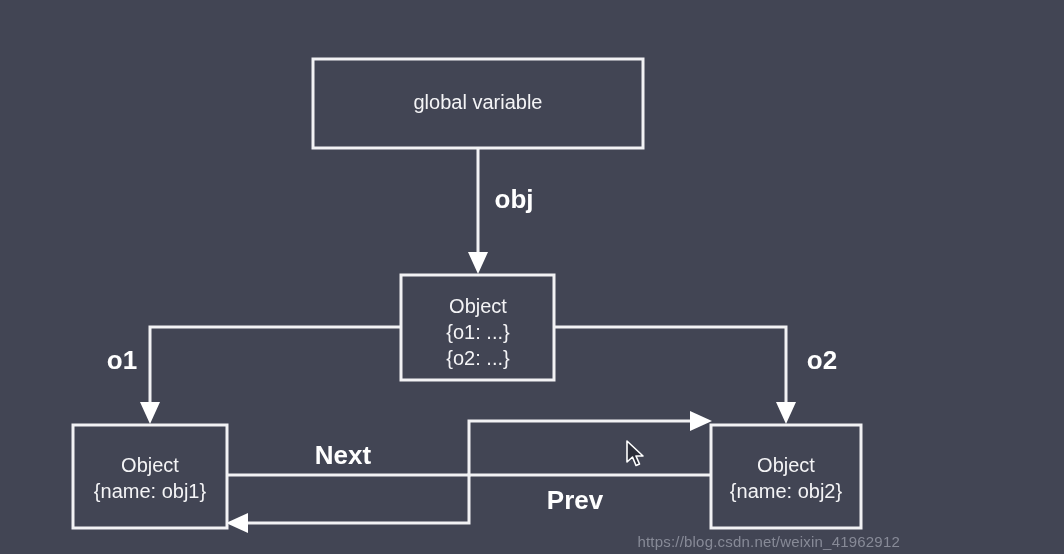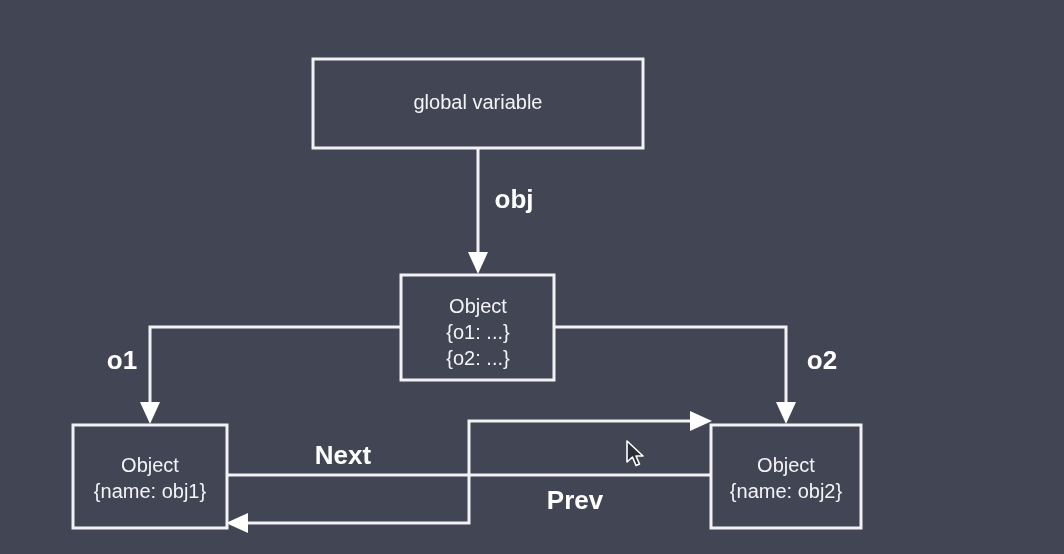--- a/index.html
+++ b/index.html
@@ -131,14 +131,15 @@
     <text class="edge-label" x="822" y="362">o2</text>
     <text class="edge-label" x="343" y="457">Next</text>
     <text class="edge-label" x="575" y="502">Prev</text>
 
   </svg>
 
   <svg class="cursor" id="mouse-cursor" viewBox="0 0 22 30" style="left: 626px; top: 440px;">
     <polygon points="1,1 1,22 6.5,17 10,25.5 13.5,24 10,16 17,16" fill="#2b2d38" stroke="#ffffff" stroke-width="1.6" stroke-linejoin="round"></polygon>
   </svg>
 
+  <div class="watermark">https://blog.csdn.net/weixin_41962912</div>
 
 </div>
 
 </body></html>

